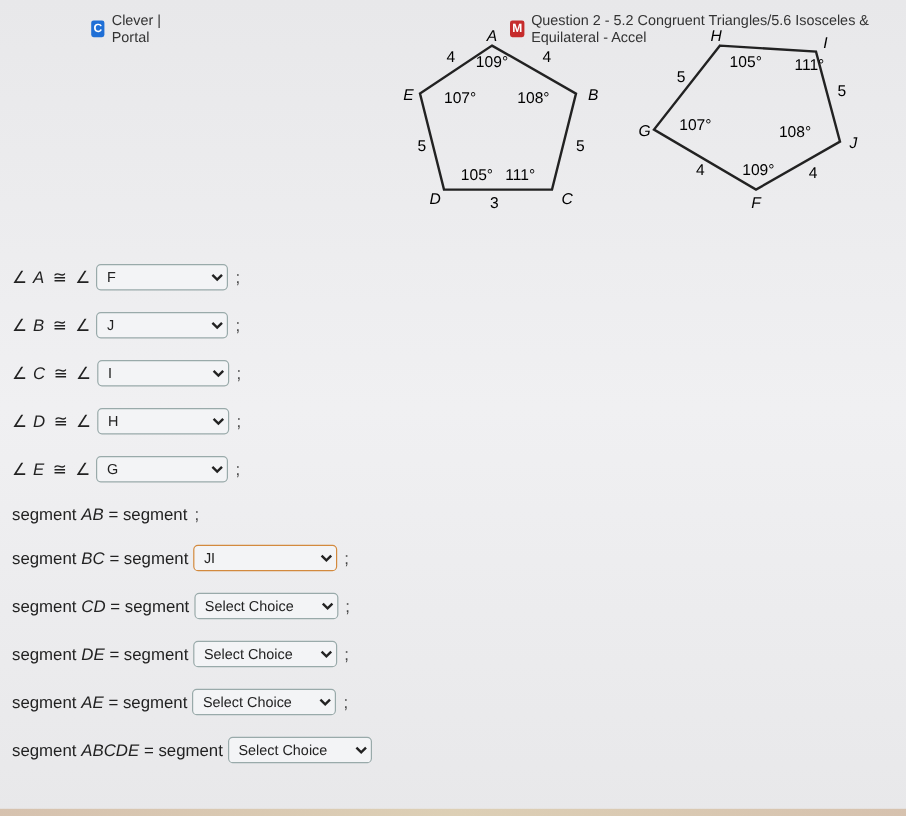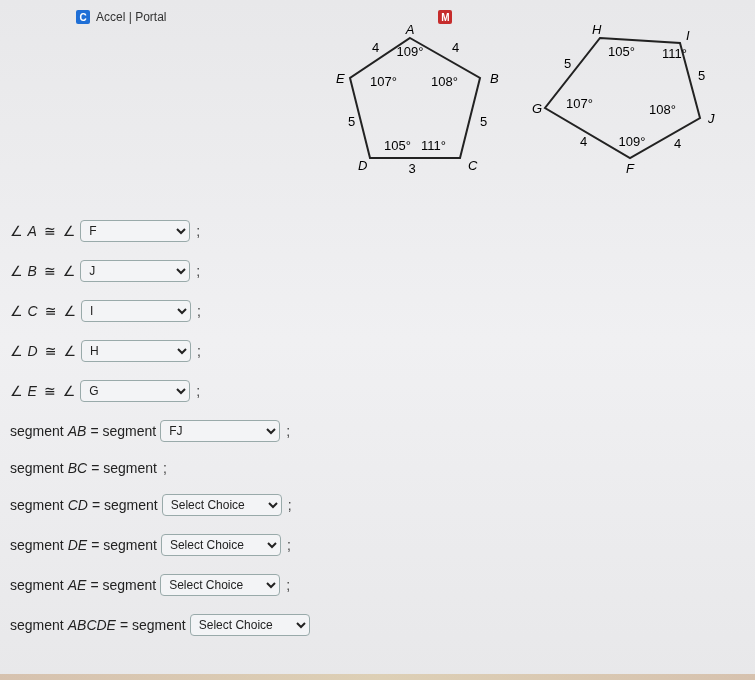--- a/index.html
+++ b/index.html
@@ -88,24 +88,25 @@
     background: linear-gradient(90deg,#b85,#ca6,#b85);
     opacity: .4;
   }
 </style>
 </head>
 <body>
 
 <div class="tabs">
   <div class="tab" style="margin-left:70px;">
     <span class="tab-icon blue">C</span>
-    <span>Accel | Portal</span>
+    <span>Clever | Portal</span>
   </div>
   <div class="tab">
     <span class="tab-icon red">M</span>
+    <span>Question 2 - 5.2 Congruent Triangles/5.6 Isosceles &amp; Equilateral - Accel</span>
   </div>
 </div>
 
 <div class="figures">
 
   <svg width="190" height="160" style="left:0;top:0;">
     <polygon points="70,10 140,50 120,130 30,130 10,50" fill="none" stroke="#222" stroke-width="2"></polygon>
 
     <text x="70" y="6" font-size="13" font-style="italic" text-anchor="middle">A</text>
     <text x="150" y="55" font-size="13" font-style="italic">B</text>
@@ -201,30 +202,30 @@
     <select class="choice narrow">
       <option>G</option>
     </select>
       <span class="semi"></span>
   </div>
 
   <div class="row">
     <span>segment </span>
       <i>AB</i>
     <span> = segment </span>
-    <select class="choice wide">
-      <option>FJ</option>
-    </select>
       <span class="semi"></span>
   </div>
 
   <div class="row">
     <span>segment </span>
       <i>BC</i>
     <span> = segment </span>
+    <select class="choice wide hlight">
+      <option>JI</option>
+    </select>
       <span class="semi"></span>
   </div>
 
   <div class="row">
     <span>segment </span>
       <i>CD</i>
     <span> = segment </span>
     <select class="choice wide">
       <option>Select Choice</option>
     </select>

